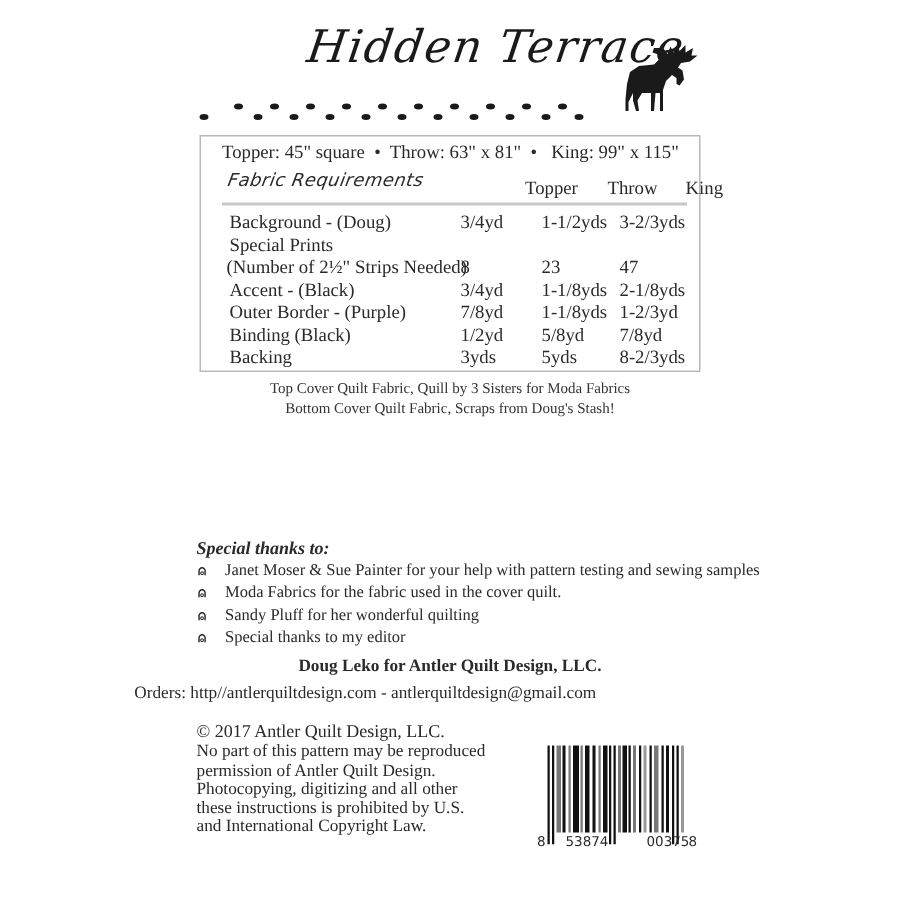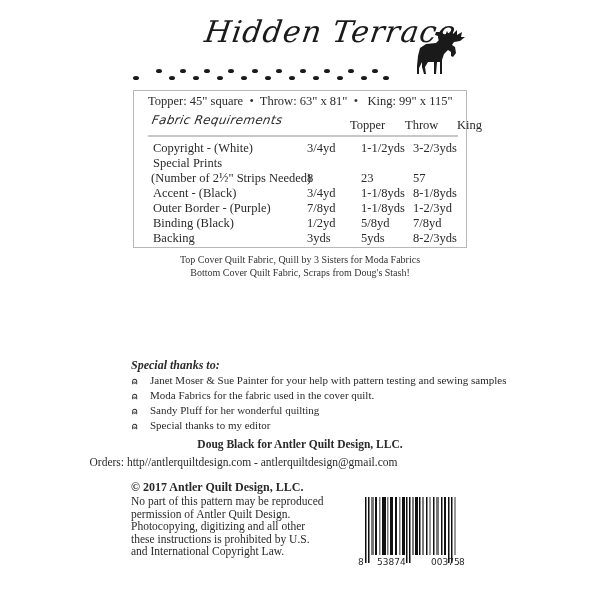--- a/index.html
+++ b/index.html
@@ -13,21 +13,21 @@
   .fr-heading { left:152px; top:113px; font-family:"DejaVu Sans", sans-serif; font-style:italic; font-size:12px; transform:skewX(-10deg); letter-spacing:0.3px; }
   .col-h { top:118px; font-size:12.5px;margin-left:44px; }
   .rule { left:148px; top:135px; width:310px; height:2px; background:#c8c8c8; }
   .row { font-size:12.5px; white-space:nowrap; }
   .caption { left:0; width:600px; text-align:center; font-size:10px; color:#333; }
   .thanks-h { left:131px; top:358px; font-size:12px; font-weight:bold; font-style:italic; }
   .thx { left:132px; font-size:11px; white-space:nowrap; }
   .thx .bullet { display:inline-block; width:18px; font-family:"DejaVu Sans", sans-serif; font-size:9px; font-weight:bold; }
   .author { left:0; width:600px; text-align:center; top:438px; font-size:11.5px; font-weight:bold; }
   .orders { left:0; width:487px; text-align:center; top:456px; font-size:11.5px; }
-  .copy-h { left:131px; top:480px; font-size:12px; font-weight:bold; }
+  .copy-h { left:131px; top:480px; font-size:12px; font-weight:normal; }
   .copy-body { left:131px; top:495px; width:200px; font-size:11.5px; line-height:12.5px; }
   .barcode { left:355px; top:495px; width:115px; height:80px; }
 </style>
 </head>
 <body>
 
 <div class="abs title">Hidden Terrace</div>
 
 <svg class="abs moose" viewBox="0 0 56 58">
   <path fill="#1a1a1a" d="M30 6 l3 4 l2 -5 l2 4 l3 -6 l1 5 l4 -4 l0 5 l5 -3 l-1 5 l4 0 l-5 4 l-6 1 l-2 3 l3 2 l1 6 l-3 4 l-2 -1 l0 -4 l-3 -2 l-4 4 l-2 6 l0 14 l-2 0 l0 -12 l-3 0 l-1 12 l-2 0 l0 -12 l-6 0 l-3 5 l1 7 l-2 0 l-2 -7 l0 -5 l-3 6 l0 6 l-2 0 l0 -8 l1 -10 l2 -8 l6 -4 l10 -1 l4 -4 l-2 -3 l-3 -1 l1 -3 z"></path>
@@ -60,36 +60,36 @@
 </svg>
 
 <div class="abs box"></div>
 <div class="abs sizes">Topper: 45" square  •  Throw: 63" x 81"  •   King: 99" x 115"</div>
 <div class="abs fr-heading">Fabric Requirements</div>
 <div class="abs col-h" style="left:306px">Topper</div>
 <div class="abs col-h" style="left:361px">Throw</div>
 <div class="abs col-h" style="left:413px">King</div>
 <div class="abs rule"></div>
 
-<div class="abs row" style="left:153px;top:141px">Copyright - (White)</div>
+<div class="abs row" style="left:153px;top:141px">Background - (Doug)</div>
 <div class="abs row" style="left:307px;top:141px">3/4yd</div>
 <div class="abs row" style="left:361px;top:141px">1-1/2yds</div>
 <div class="abs row" style="left:413px;top:141px">3-2/3yds</div>
 
 <div class="abs row" style="left:153px;top:156px">Special Prints</div>
 
 <div class="abs row" style="left:151px;top:171px">(Number of  2½" Strips Needed)</div>
 <div class="abs row" style="left:307px;top:171px">8</div>
 <div class="abs row" style="left:361px;top:171px">23</div>
-<div class="abs row" style="left:413px;top:171px">57</div>
+<div class="abs row" style="left:413px;top:171px">47</div>
 
 <div class="abs row" style="left:153px;top:186px">Accent - (Black)</div>
 <div class="abs row" style="left:307px;top:186px">3/4yd</div>
 <div class="abs row" style="left:361px;top:186px">1-1/8yds</div>
-<div class="abs row" style="left:413px;top:186px">8-1/8yds</div>
+<div class="abs row" style="left:413px;top:186px">2-1/8yds</div>
 
 <div class="abs row" style="left:153px;top:201px">Outer Border - (Purple)</div>
 <div class="abs row" style="left:307px;top:201px">7/8yd</div>
 <div class="abs row" style="left:361px;top:201px">1-1/8yds</div>
 <div class="abs row" style="left:413px;top:201px">1-2/3yd</div>
 
 <div class="abs row" style="left:153px;top:216px">Binding (Black)</div>
 <div class="abs row" style="left:307px;top:216px">1/2yd</div>
 <div class="abs row" style="left:361px;top:216px">5/8yd</div>
 <div class="abs row" style="left:413px;top:216px">7/8yd</div>
@@ -101,21 +101,21 @@
 
 <div class="abs caption" style="top:254px">Top Cover Quilt Fabric, Quill by 3 Sisters for Moda Fabrics</div>
 <div class="abs caption" style="top:267px">Bottom Cover Quilt Fabric, Scraps from Doug's Stash!</div>
 
 <div class="abs thanks-h">Special thanks to:</div>
 <div class="abs thx" style="top:374px"><span class="bullet">⍝</span><span>Janet Moser &amp; Sue Painter for your help with pattern testing and sewing samples</span></div>
 <div class="abs thx" style="top:389px"><span class="bullet">⍝</span><span>Moda Fabrics for the fabric used in the cover quilt.</span></div>
 <div class="abs thx" style="top:404px"><span class="bullet">⍝</span><span>Sandy Pluff for her wonderful quilting</span></div>
 <div class="abs thx" style="top:419px"><span class="bullet">⍝</span><span>Special thanks to my editor</span></div>
 
-<div class="abs author">Doug Black for Antler Quilt Design, LLC.</div>
+<div class="abs author">Doug Leko for Antler Quilt Design, LLC.</div>
 <div class="abs orders">Orders: http//antlerquiltdesign.com - antlerquiltdesign@gmail.com</div>
 
 <div class="abs copy-h">© 2017 Antler Quilt Design, LLC.</div>
 <div class="abs copy-body">
   <div>No part of this pattern may be reproduced</div>
   <div>permission  of Antler Quilt Design.</div>
   <div>Photocopying, digitizing and all other</div>
   <div>these instructions is prohibited by U.S.</div>
   <div>and International Copyright Law.</div>
 </div>

